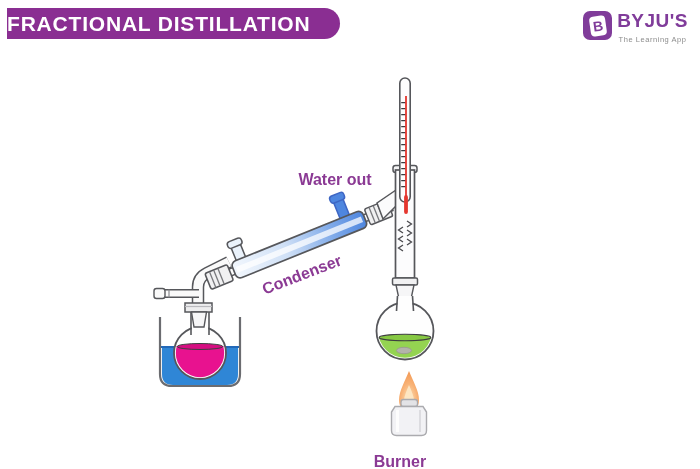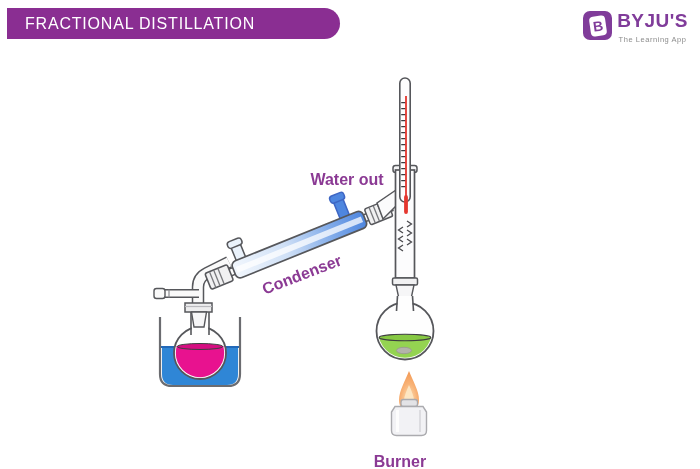--- a/index.html
+++ b/index.html
@@ -8,22 +8,22 @@
     font-family:"Liberation Sans",sans-serif;overflow:hidden;
   }
   
   .header{
     position:absolute;left:7px;top:8px;width:333px;height:31px;
     background:var(--header-bg,#8a2e92);
     border-radius:0 16px 16px 0;
     display:flex;align-items:center;
   }
   .header .title{
-    color:#fff;font-weight:normal;font-size:16px;letter-spacing:0.8px;
-    padding-left:18px;white-space:nowrap;
+    color:#fff;font-weight:bold;font-size:21px;letter-spacing:0.8px;
+    white-space:nowrap;
   }
   
   .logo{position:absolute;right:12px;top:11px;display:flex;align-items:flex-start;gap:5px;}
   .logo-badge{
     width:29px;height:29px;border-radius:7px;background:var(--logo-purple,#803c9a);
     display:flex;align-items:center;justify-content:center;
   }
   .logo-badge .b-card{
     width:16px;height:20px;background:#fff;border-radius:4px;transform:rotate(-8deg);
     display:flex;align-items:center;justify-content:center;
@@ -31,21 +31,21 @@
   }
   .logo-text{display:flex;flex-direction:column;line-height:1;text-align:center;}
   .logo-name{color:var(--logo-purple,#803c9a);font-weight:bold;font-size:19px;letter-spacing:0.5px;}
   .logo-tagline{color:var(--tagline-gray,#8c8c8c);font-size:7.5px;letter-spacing:0.55px;margin-top:6px;}
   
   .lbl{
     position:absolute;color:var(--label-text,#8b3a94);
     font-size:16px;font-weight:600;text-align:center;line-height:20px;
   }
   .lbl-thermometer{left:330px;top:52px;width:140px;}
-  .lbl-water-out{left:305px;top:170px;width:84px;}
+  .lbl-water-out{left:293px;top:170px;width:84px;}
   .lbl-water-in{left:196px;top:207px;width:82px;}
   .lbl-condenser{left:252px;top:265px;width:100px;transform:rotate(-21deg);}
   .lbl-frac{left:425px;top:214px;width:112px;text-align:left;line-height:21px;}
   .lbl-burner{left:360px;top:436px;width:80px;margin-top:16px;}
   svg{position:absolute;left:0;top:0;}
   .glass-stroke{stroke:#56575b;}
   .water-fill{fill:var(--water-blue,#2f86d6);}
   .pink-fill{fill:var(--distillate-pink,#e8128f);}
   .green-fill{fill:var(--mixture-green,#94d351);}
   .cond-blue-fill{fill:var(--condenser-blue,#4e86df);}

